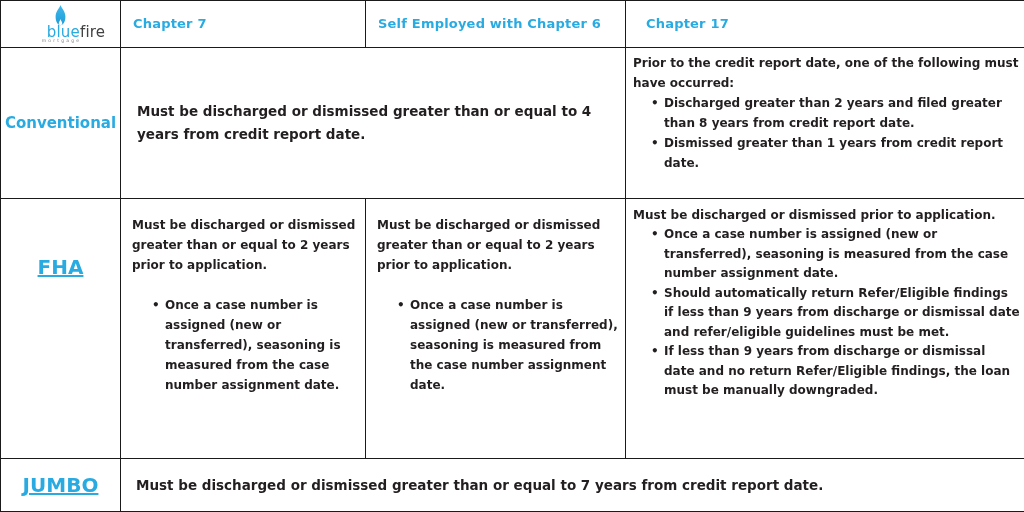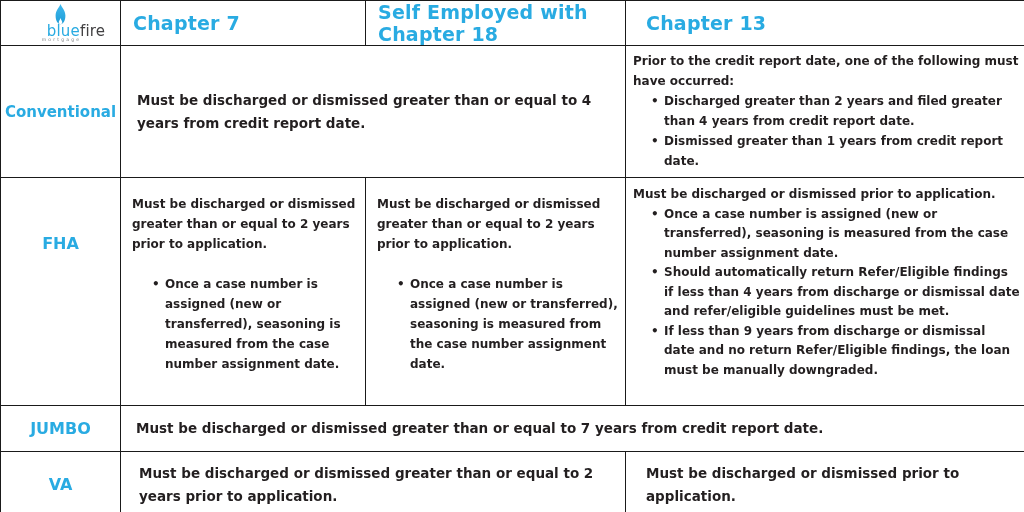--- a/index.html
+++ b/index.html
@@ -11,25 +11,25 @@
   table.matrix{
     width:1024px;height:512px;border-collapse:collapse;table-layout:fixed;
   }
   td{
     border:1.6px solid #1a1a1a;vertical-align:middle;box-sizing:border-box;
     font-weight:bold;overflow:hidden;
   }
   
   .c0{width:120px}.c1{width:245px}.c2{width:260px}.c3{width:399px}
   
-  td.hdr{font-size:19px;color:#29ABE2;padding:0 4px 0 12px;letter-spacing:.2px;}
+  td.hdr{font-size:13px;color:#29ABE2;padding:0 4px 0 12px;letter-spacing:.2px;}
   td.hdr13{padding-left:20px;}
   
   td.rowlbl{color:#29ABE2;text-align:center;font-size:15px;padding:0 2px;}
-  td.rowlbl.big{font-size:16px;}
+  td.rowlbl.big{font-size:20px;text-decoration:underline;}
   td.fha-lbl{vertical-align:top;padding-top:56px;}
   
   td.body{font-size:13.5px;line-height:23px;}
   td.pad-merge{padding:0 18px 0 16px;}
   td.top{vertical-align:top;}
   td.conv13{font-size:12px;line-height:20px;padding:5px 4px 2px 7px;}
   td.fha-cell{font-size:12px;line-height:20px;padding:16px 4px 2px 11px;}
   td.fha13{font-size:12px;line-height:19.5px;padding:7px 4px 2px 7px;}
   td.jumbo-cell{font-size:13.5px;padding-left:15px;}
   td.va-merge{font-size:13.5px;line-height:23px;padding-left:18px;padding-right:30px;}
@@ -72,31 +72,31 @@
               </linearGradient>
             </defs>
             <path d="M12 0 C10.5 5 5 9 5 16.5 C5 24 8 29 12 29 C16 29 19 24 19 16.5 C19 9 13.5 5 12 0 Z" fill="url(#fg)"></path>
             <path d="M12 20 C11 23 9.5 24.5 9.5 26.2 C9.5 28.1 10.7 29 12 29 C13.3 29 14.5 28.1 14.5 26.2 C14.5 24.5 13 23 12 20 Z" fill="#ffffff"></path>
           </svg>
           <div class="logo-text"><span class="lb">blue</span><span class="lf">fire</span></div>
           <div class="logo-sub">mortgage</div>
         </div>
       </td>
       <td class="hdr">Chapter 7</td>
-      <td class="hdr">Self Employed with Chapter 18</td>
-      <td class="hdr hdr13">Chapter 13</td>
+      <td class="hdr">Self Employed with Chapter 6</td>
+      <td class="hdr hdr13">Chapter 17</td>
     </tr>
 
     <tr style="height:132px;">
       <td class="rowlbl">Conventional</td>
       <td class="body pad-merge" colspan="2">Must be discharged or dismissed greater than or equal to 4 years from credit report date.</td>
       <td class="top conv13">
         <div>Prior to the credit report date, one of the following must have occurred:</div>
         <ul class="blist tight-indent">
-          <li>Discharged greater than 2 years and filed greater than 4 years from credit report date.</li>
+          <li>Discharged greater than 2 years and filed greater than 8 years from credit report date.</li>
           <li>Dismissed greater than 1 years from credit report date.</li>
         </ul>
       </td>
     </tr>
 
     <tr style="height:228px;">
       <td class="rowlbl big fha-lbl">FHA</td>
       <td class="top fha-cell">
         <div>Must be discharged or dismissed greater than or equal to 2 years prior to application.</div>
         <ul class="blist gap">
@@ -106,31 +106,26 @@
       <td class="top fha-cell">
         <div>Must be discharged or dismissed greater than or equal to 2 years prior to application.</div>
         <ul class="blist gap">
           <li>Once a case number is assigned (new or transferred), seasoning is measured from the case number assignment date.</li>
         </ul>
       </td>
       <td class="top fha13">
         <div>Must be discharged or dismissed prior to application.</div>
         <ul class="blist tight-indent">
           <li>Once a case number is assigned (new or transferred), seasoning is measured from the case number assignment date.</li>
-          <li>Should automatically return Refer/Eligible findings if less than 4 years from discharge or dismissal date and refer/eligible guidelines must be met.</li>
+          <li>Should automatically return Refer/Eligible findings if less than 9 years from discharge or dismissal date and refer/eligible guidelines must be met.</li>
           <li>If less than 9 years from discharge or dismissal date and no return Refer/Eligible findings, the loan must be manually downgraded.</li>
         </ul>
       </td>
     </tr>
 
     <tr style="height:46px;">
       <td class="rowlbl big">JUMBO</td>
       <td class="body jumbo-cell" colspan="3">Must be discharged or dismissed greater than or equal to 7 years from credit report date.</td>
     </tr>
 
-    <tr style="height:66px;">
-      <td class="rowlbl big">VA</td>
-      <td class="va-merge" colspan="2">Must be discharged or dismissed greater than or equal to 2 years prior to application.</td>
-      <td class="va13">Must be discharged or dismissed prior to application.</td>
-    </tr>
   </tbody>
     </table>
 </div>
 
 </body></html>

